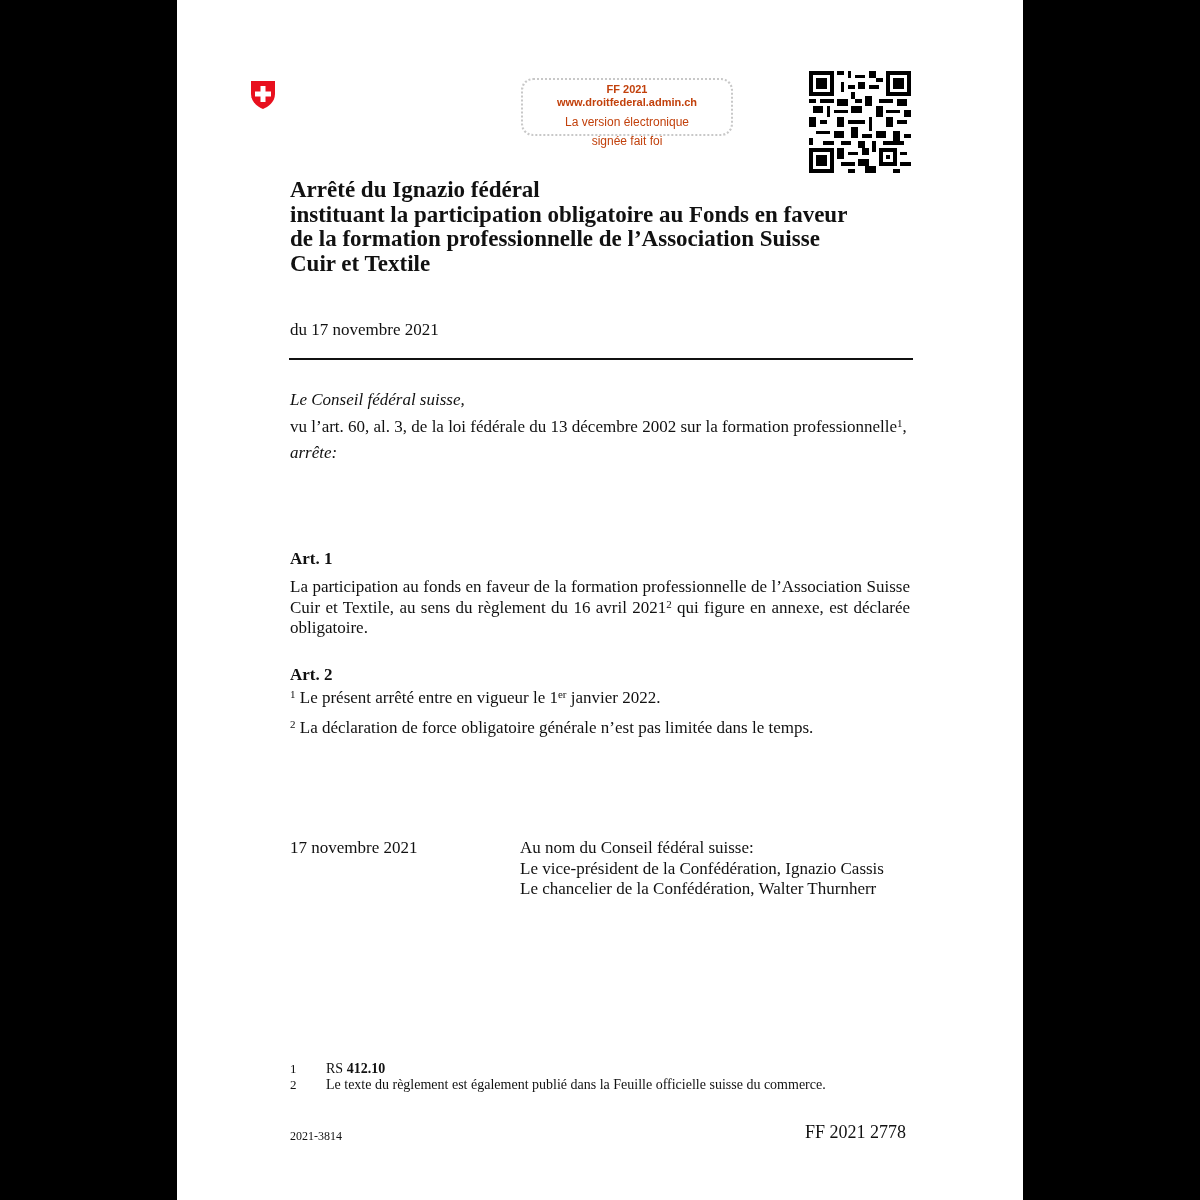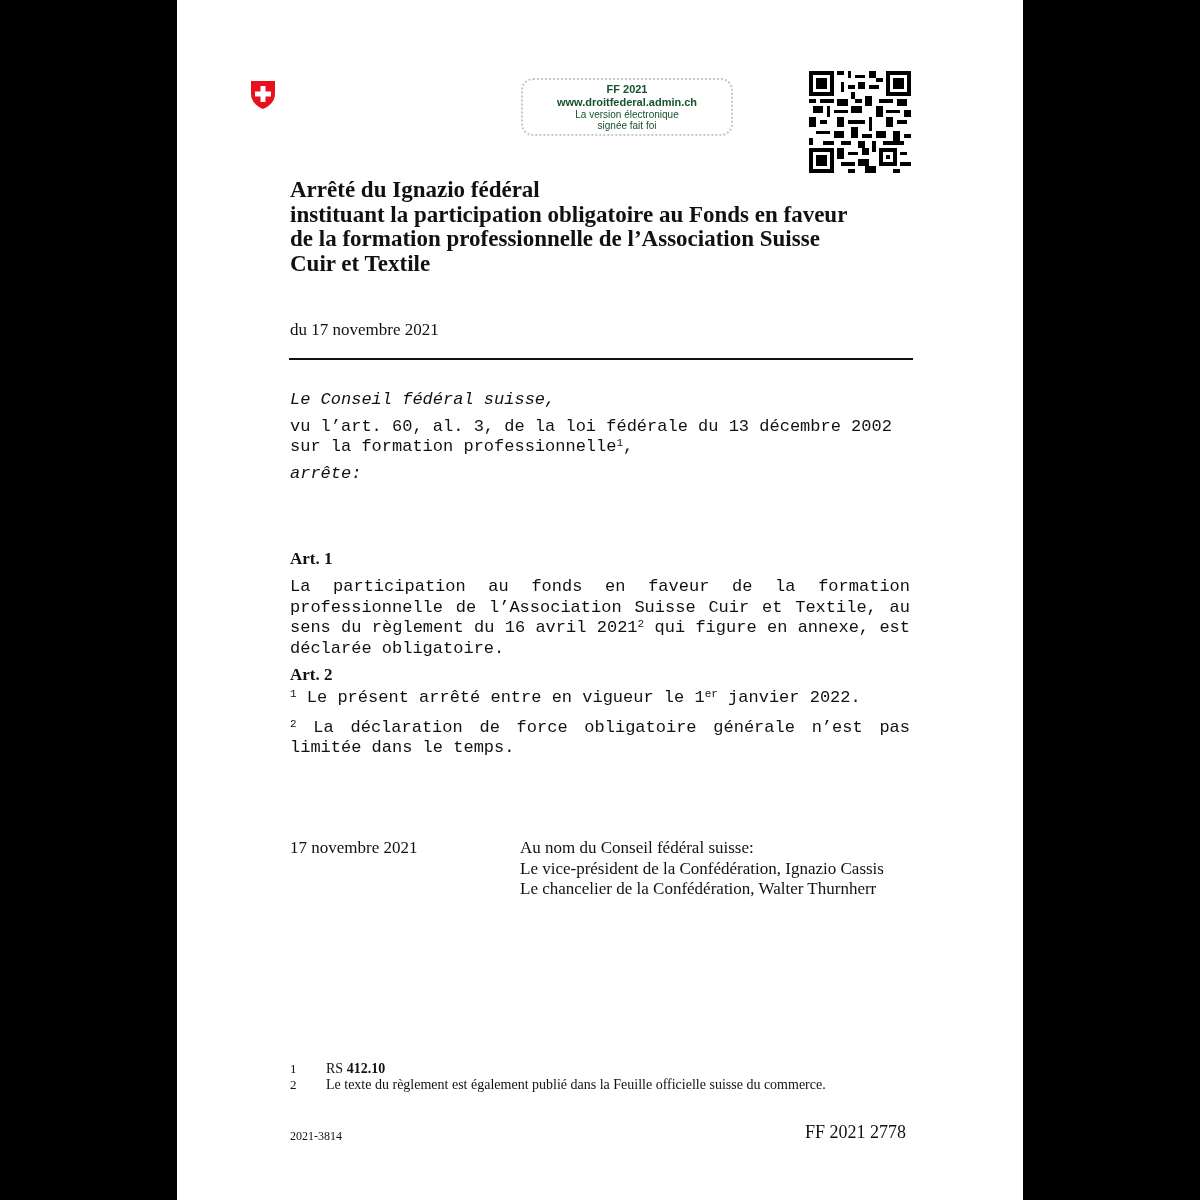--- a/index.html
+++ b/index.html
@@ -9,30 +9,30 @@
   }
   .page {
     position: absolute; left: 177px; top: 0; width: 846px; height: 1200px; background: #fff;
   }
   .abs { position: absolute; }
   
   .emblem { left: 73px; top: 80px; width: 26px; height: 30px; }
   .conf-names { left: 113px; top: 80px; font-family: "Liberation Sans", "DejaVu Sans", sans-serif;
     font-size: 10.5px; line-height: 12.8px; font-weight: bold; color: #111; letter-spacing: -0.1px; }
   .stamp { left: 344px; top: 78px; width: 212px; height: 58px; border: 2px dotted #c8c8c8; border-radius: 12px;
-    font-family: "Liberation Sans", "DejaVu Sans", sans-serif; color: #14532d; text-align: center; box-sizing: border-box; padding-top: 3px; }
+    font-family: "Liberation Sans", "DejaVu Sans", sans-serif; color: #c2410c; text-align: center; box-sizing: border-box; padding-top: 3px; }
   .stamp .s1 { font-size: 11px; font-weight: bold; line-height: 13px; }
   .stamp .s2 { font-size: 11px; font-weight: bold; line-height: 13px; }
-  .stamp .s3 { font-size: 10px; line-height: 11px; }
+  .stamp .s3 { font-size: 12px; line-height: 11px; margin-top: 8px; }
   .qr { left: 632px; top: 71px; width: 102px; height: 102px; }
   
   .title { left: 113px; top: 178px; width: 640px; font-weight: bold; font-size: 23px; line-height: 24.5px; color: #111; }
   .date { left: 113px; top: 320px; font-size: 17px; }
   .rule { left: 112px; top: 358px; width: 624px; height: 2px; background: #111; }
-  .body-text { font-size: 17px; line-height: 20.5px; font-family: Liberation Mono, monospace; }
+  .body-text { font-size: 17px; line-height: 20.5px; }
   .preamble { left: 113px; top: 390px; width: 620px; }
   .preamble p { margin: 0; }
   .italic { font-style: italic; }
   .gap6 { margin-top: 6px !important; }
   .art-h { font-weight: bold; font-size: 17px; }
   .art1-h { left: 113px; top: 549px; }
   .art1-t { left: 113px; top: 577px; width: 620px; text-align: justify; }
   .art2-h { left: 113px; top: 665px; }
   .art2 { left: 113px; top: 688px; width: 620px; }
   .art2 p { margin: 0 0 9px 0; text-align: justify; }

